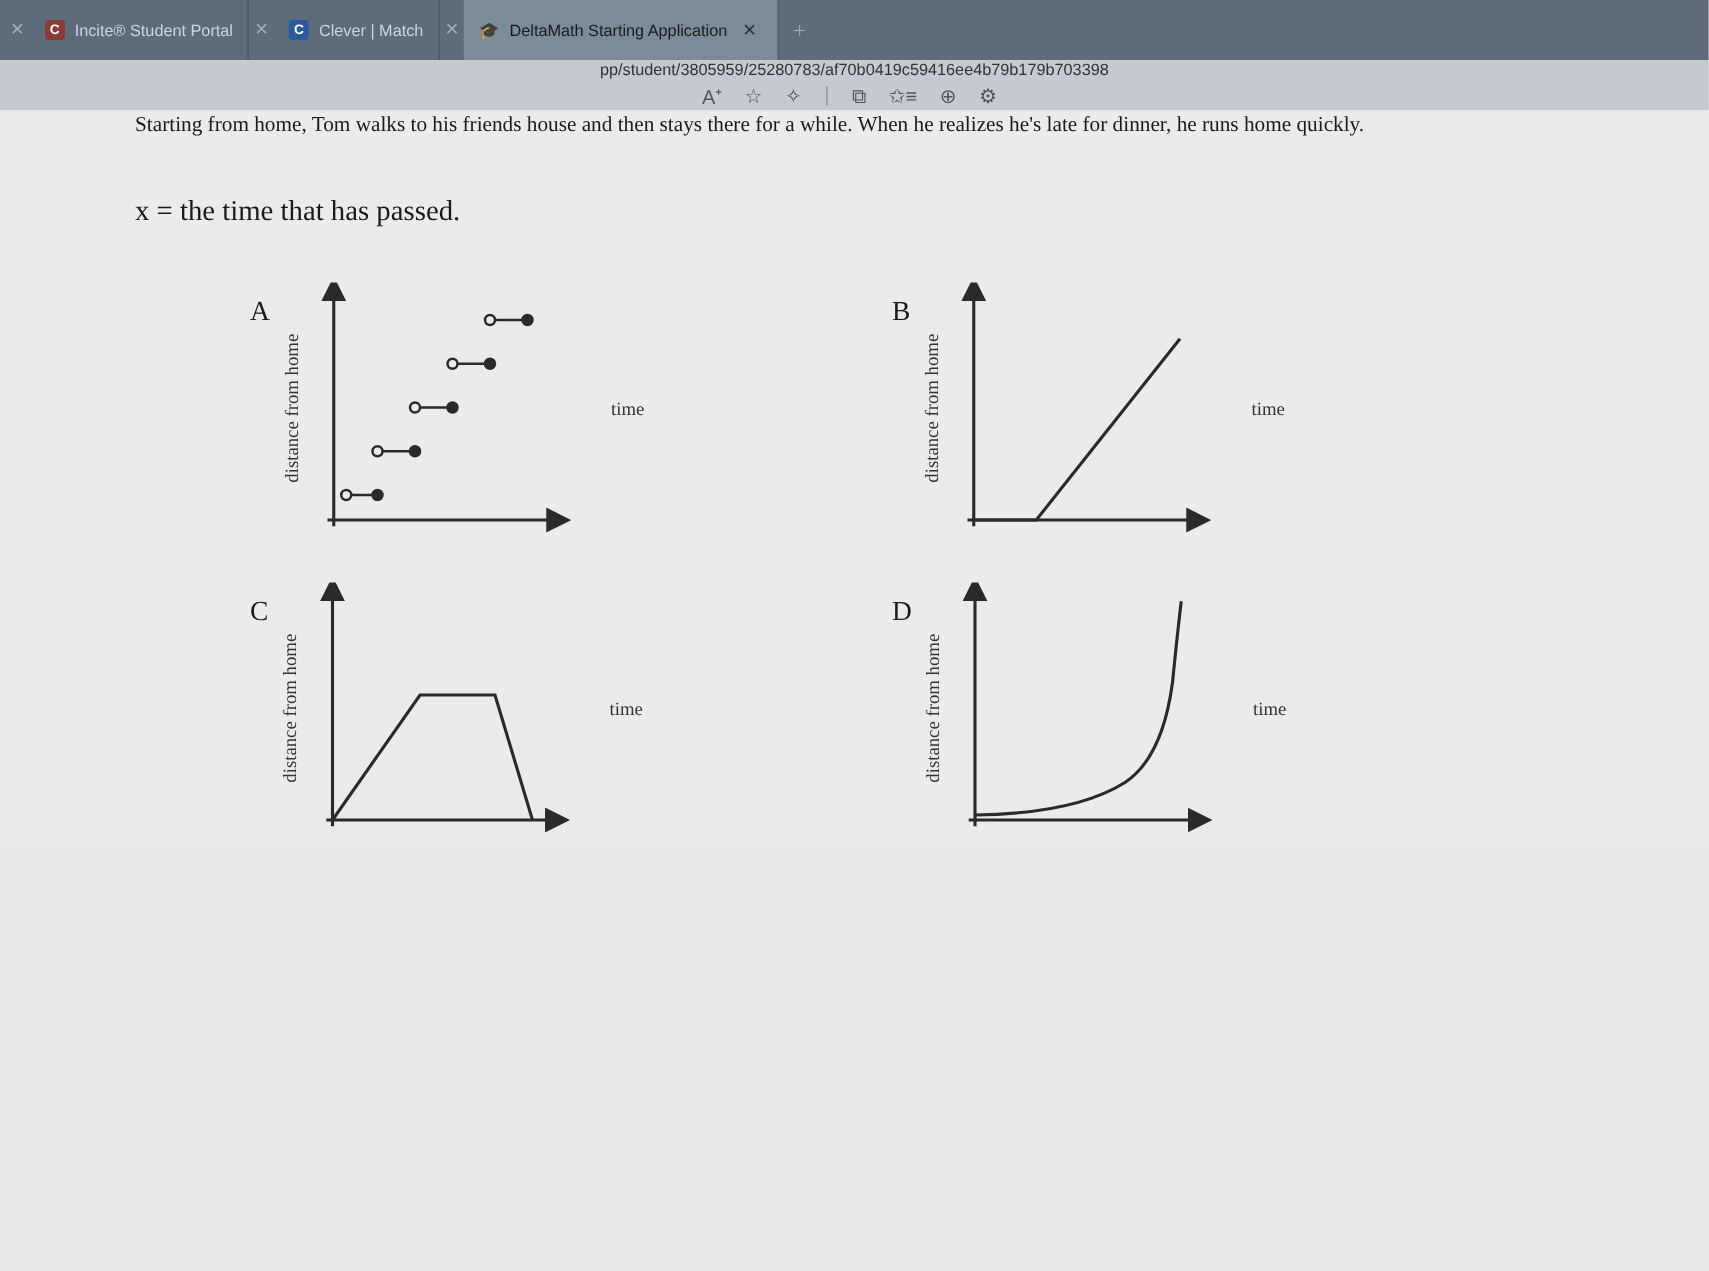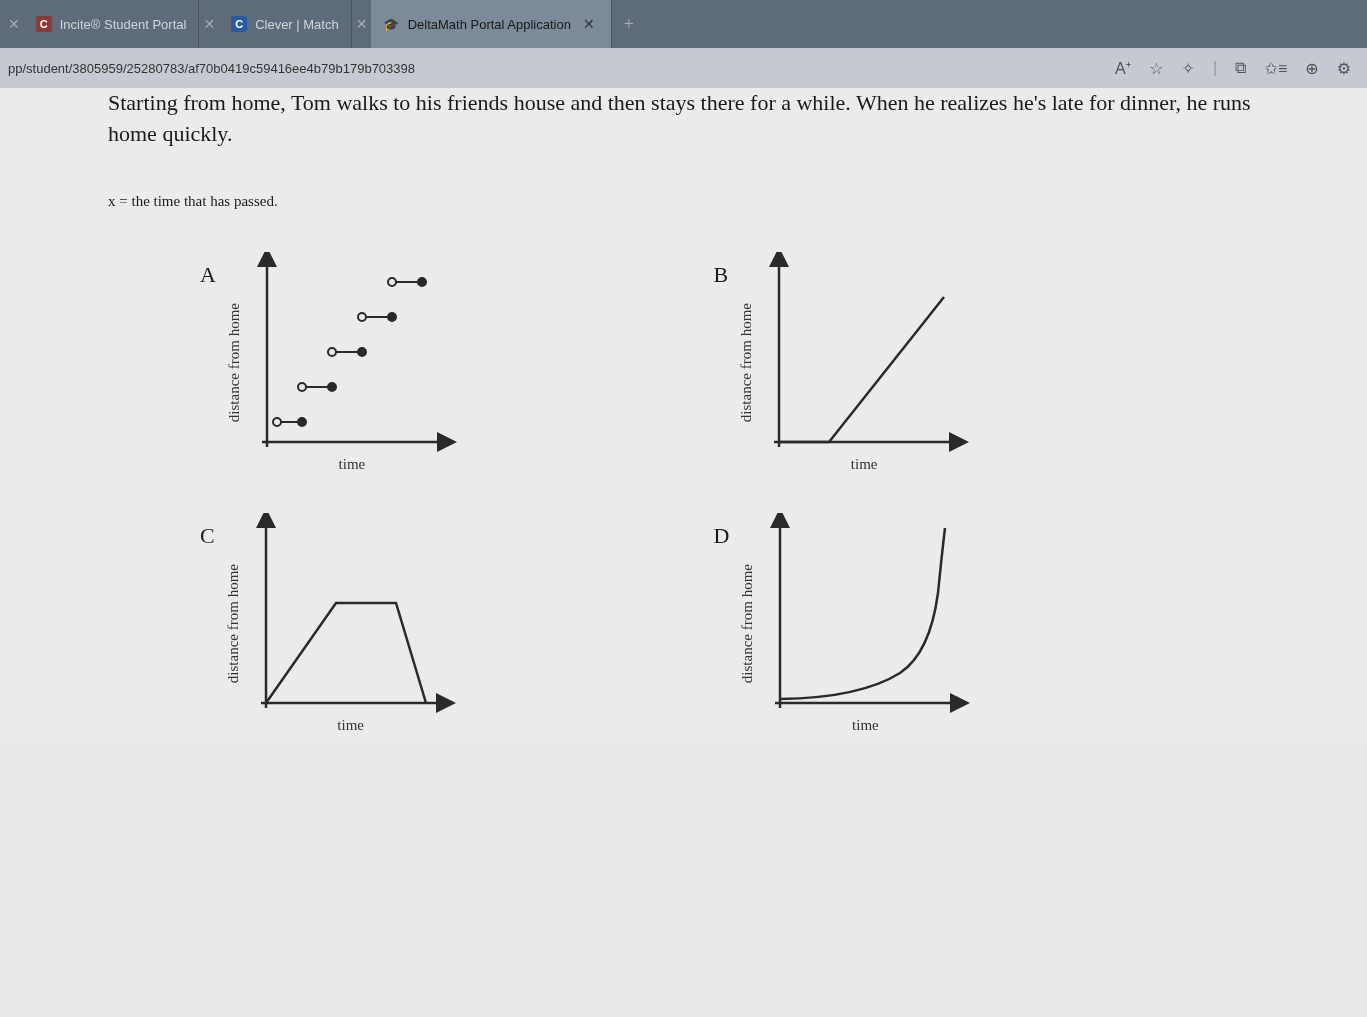--- a/index.html
+++ b/index.html
@@ -71,20 +71,21 @@
     }
     .url-bar {
       background: #c5cad2;
       height: 40px;
       display: flex;
       align-items: center;
       padding: 0 8px;
       font-family: Arial, sans-serif;
       font-size: 13px;
       color: #333;
+      flex-direction: column;
     }
     .url-text {
       flex: 1;
     }
     .url-actions {
       display: flex;
       gap: 18px;
       align-items: center;
       color: #555;
       font-size: 16px;
@@ -96,28 +97,28 @@
     .content {
       padding: 0 100px;
       background: #eaebec;
     }
     .prompt {
       font-size: 24px;
       color: #1a1a1a;
       padding: 8px 0 30px 0;
     }
     .story {
-      font-size: 22px;
+      font-size: 17px;
       color: #1a1a1a;
       line-height: 1.4;
       margin-bottom: 40px;
       padding: 0 8px;
     }
     .variables {
-      font-size: 15px;
+      font-size: 23px;
       color: #1a1a1a;
       line-height: 1.5;
       margin-bottom: 30px;
       padding: 0 8px;
     }
     .graphs-container {
       display: grid;
       grid-template-columns: 1fr 1fr;
       gap: 40px 60px;
       padding: 10px 100px;
@@ -139,22 +140,23 @@
     }
     .ylabel {
       writing-mode: vertical-rl;
       transform: rotate(180deg);
       font-size: 15px;
       color: #333;
       margin-right: 4px;
     }
     .graph-inner {
       display: flex;
-      flex-direction: column;
-      align-items: center;
+      flex-direction: row;
+      align-items: center;
+      gap: 32px;
     }
     .xlabel {
       font-size: 15px;
       color: #333;
       margin-top: 4px;
     }
     svg.plot {
       display: block;
     }
   </style>
@@ -168,21 +170,21 @@
     <span>Incite® Student Portal</span>
   </div>
   <span class="tab-close">✕</span>
   <div class="tab">
     <span class="tab-icon c">C</span>
     <span>Clever | Match</span>
   </div>
   <span class="tab-close">✕</span>
   <div class="tab active">
     <span>🎓</span>
-    <span>DeltaMath Portal Application</span>
+    <span>DeltaMath Starting Application</span>
     <span class="tab-close">✕</span>
   </div>
   <span class="new-tab-btn">+</span>
 </div>
 
 <div class="url-bar">
   <span class="url-text">pp/student/3805959/25280783/af70b0419c59416ee4b79b179b703398</span>
   <div class="url-actions">
     <span>A⁺</span>
     <span>☆</span>

